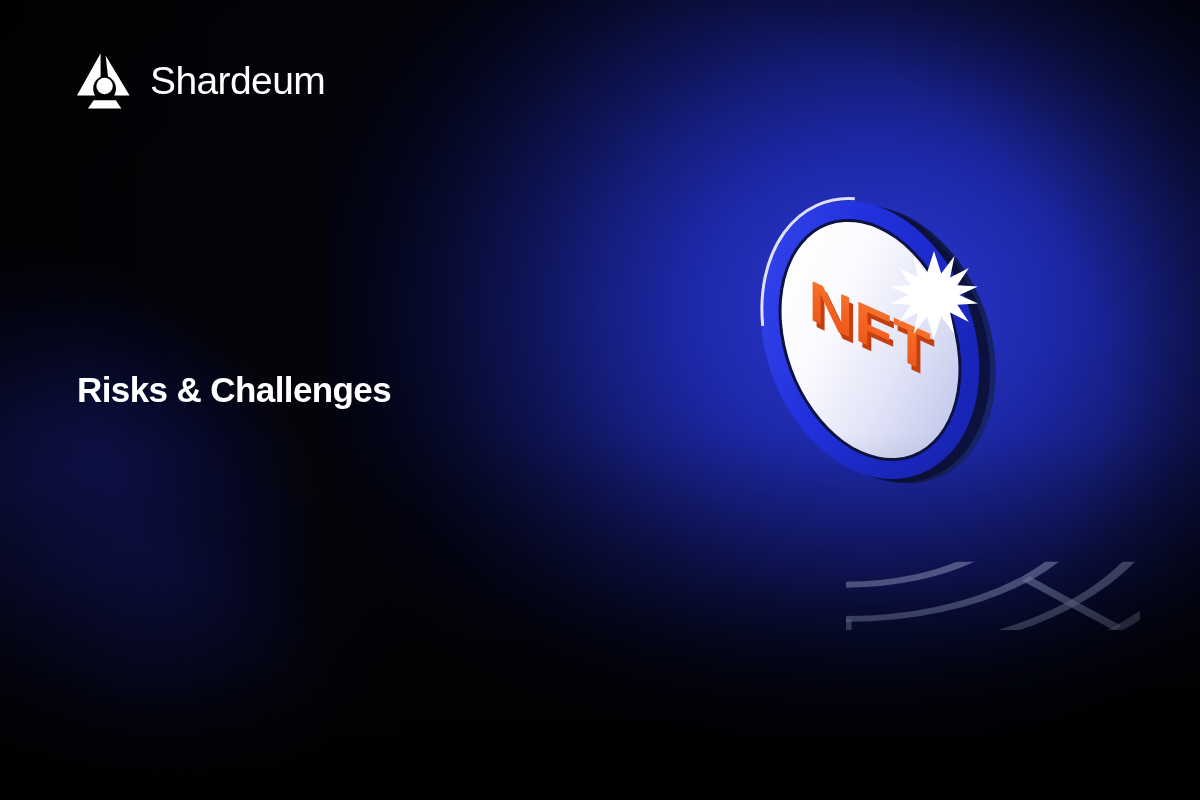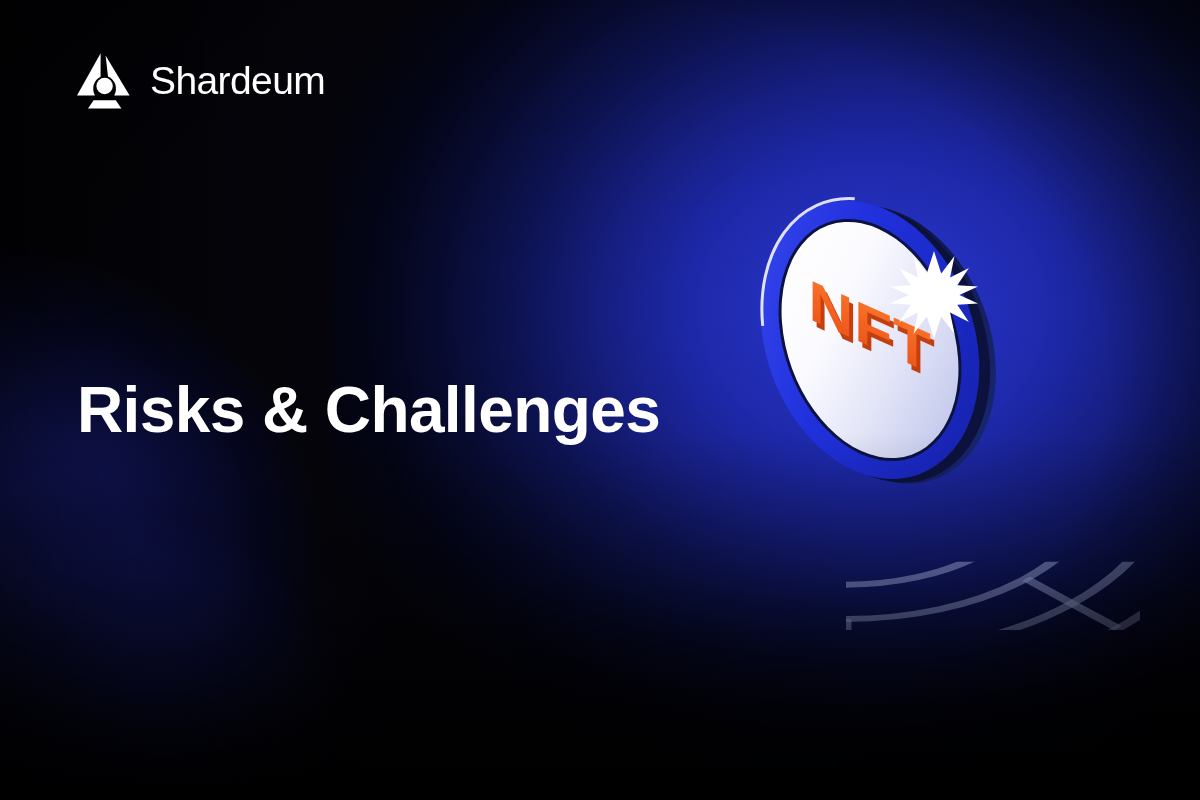--- a/index.html
+++ b/index.html
@@ -99,21 +99,21 @@
     white-space: nowrap;
   }
 
   
   .headline {
     position: absolute;
     left: 77px;
     top: 336px;
     width: 540px;
     color: #ffffff;
-    font-size: 64px;
+    font-size: 35px;
     font-weight: 700;
     line-height: 62px;
     letter-spacing: -0.6px;
   }
   .headline .line { display: block; white-space: pre; }
 
   
   .illustration {
     position: absolute;
     left: 600px;

